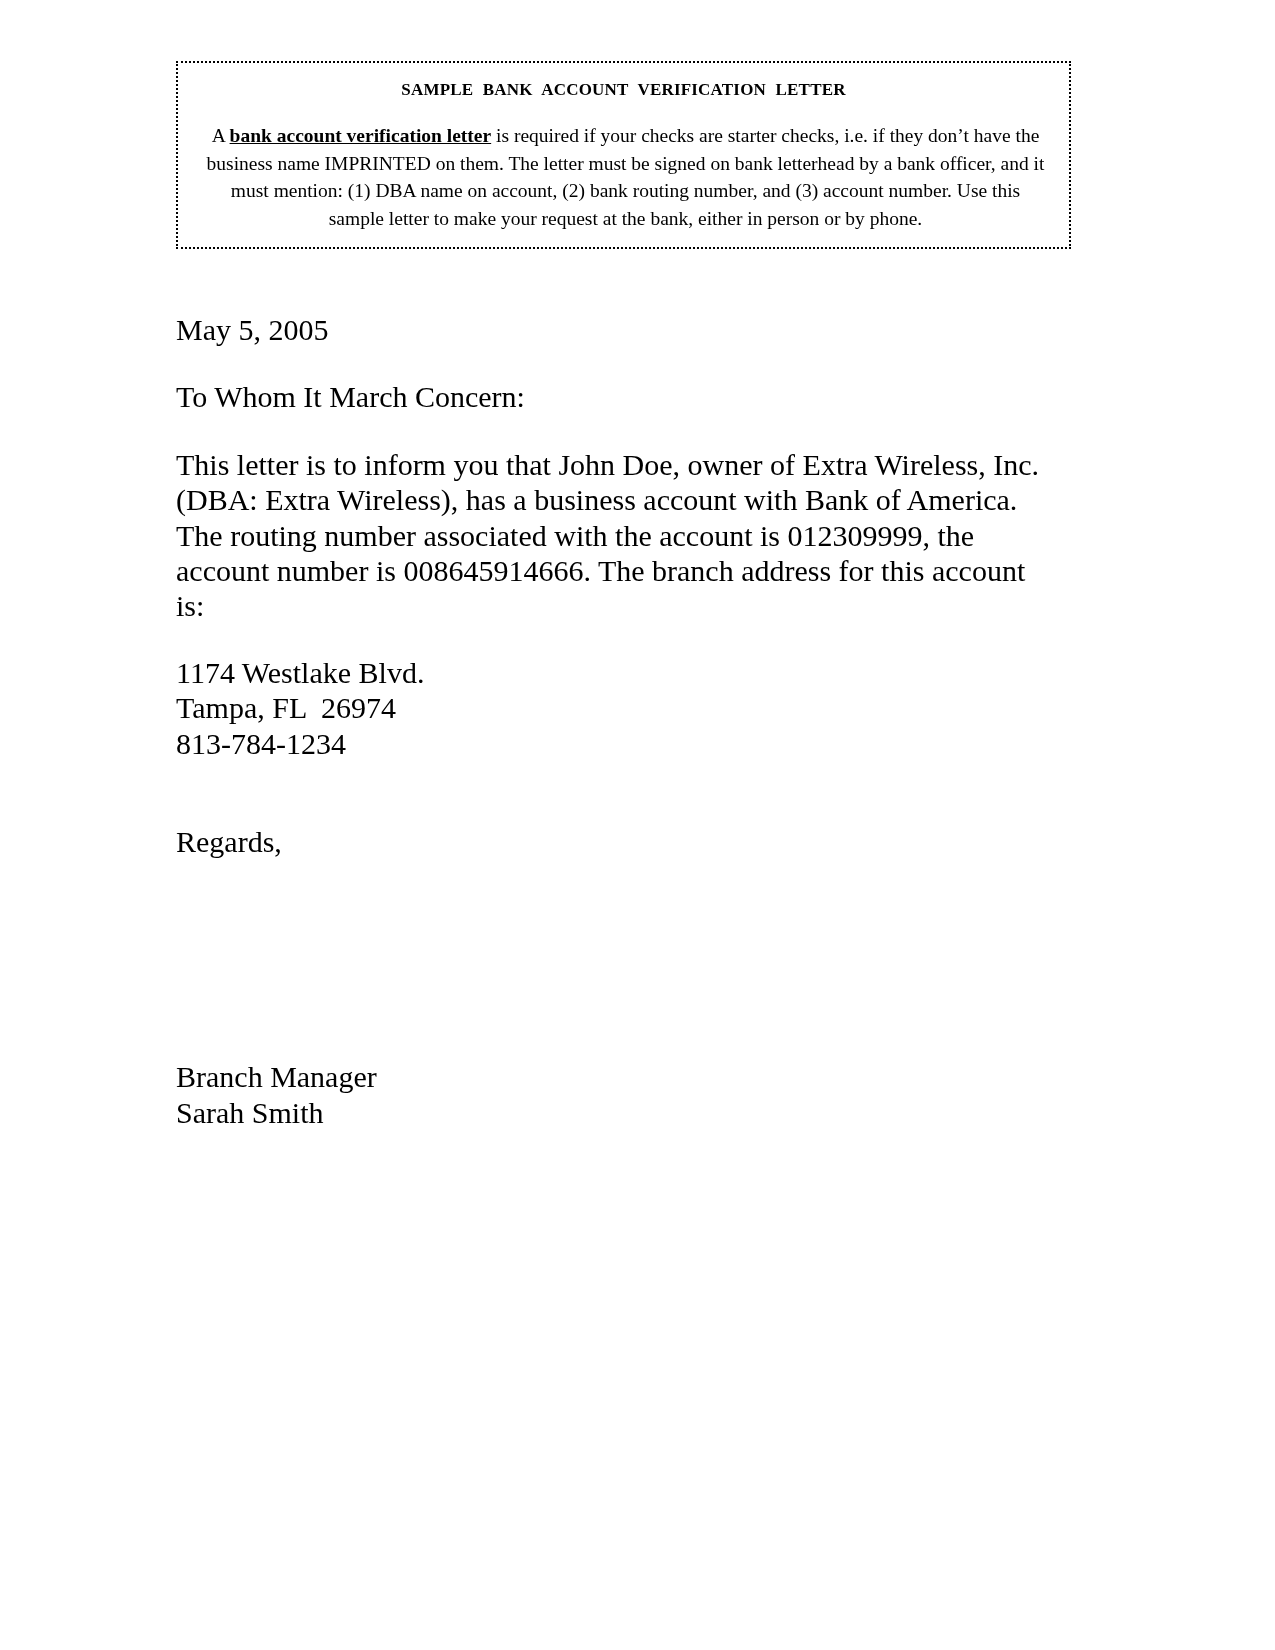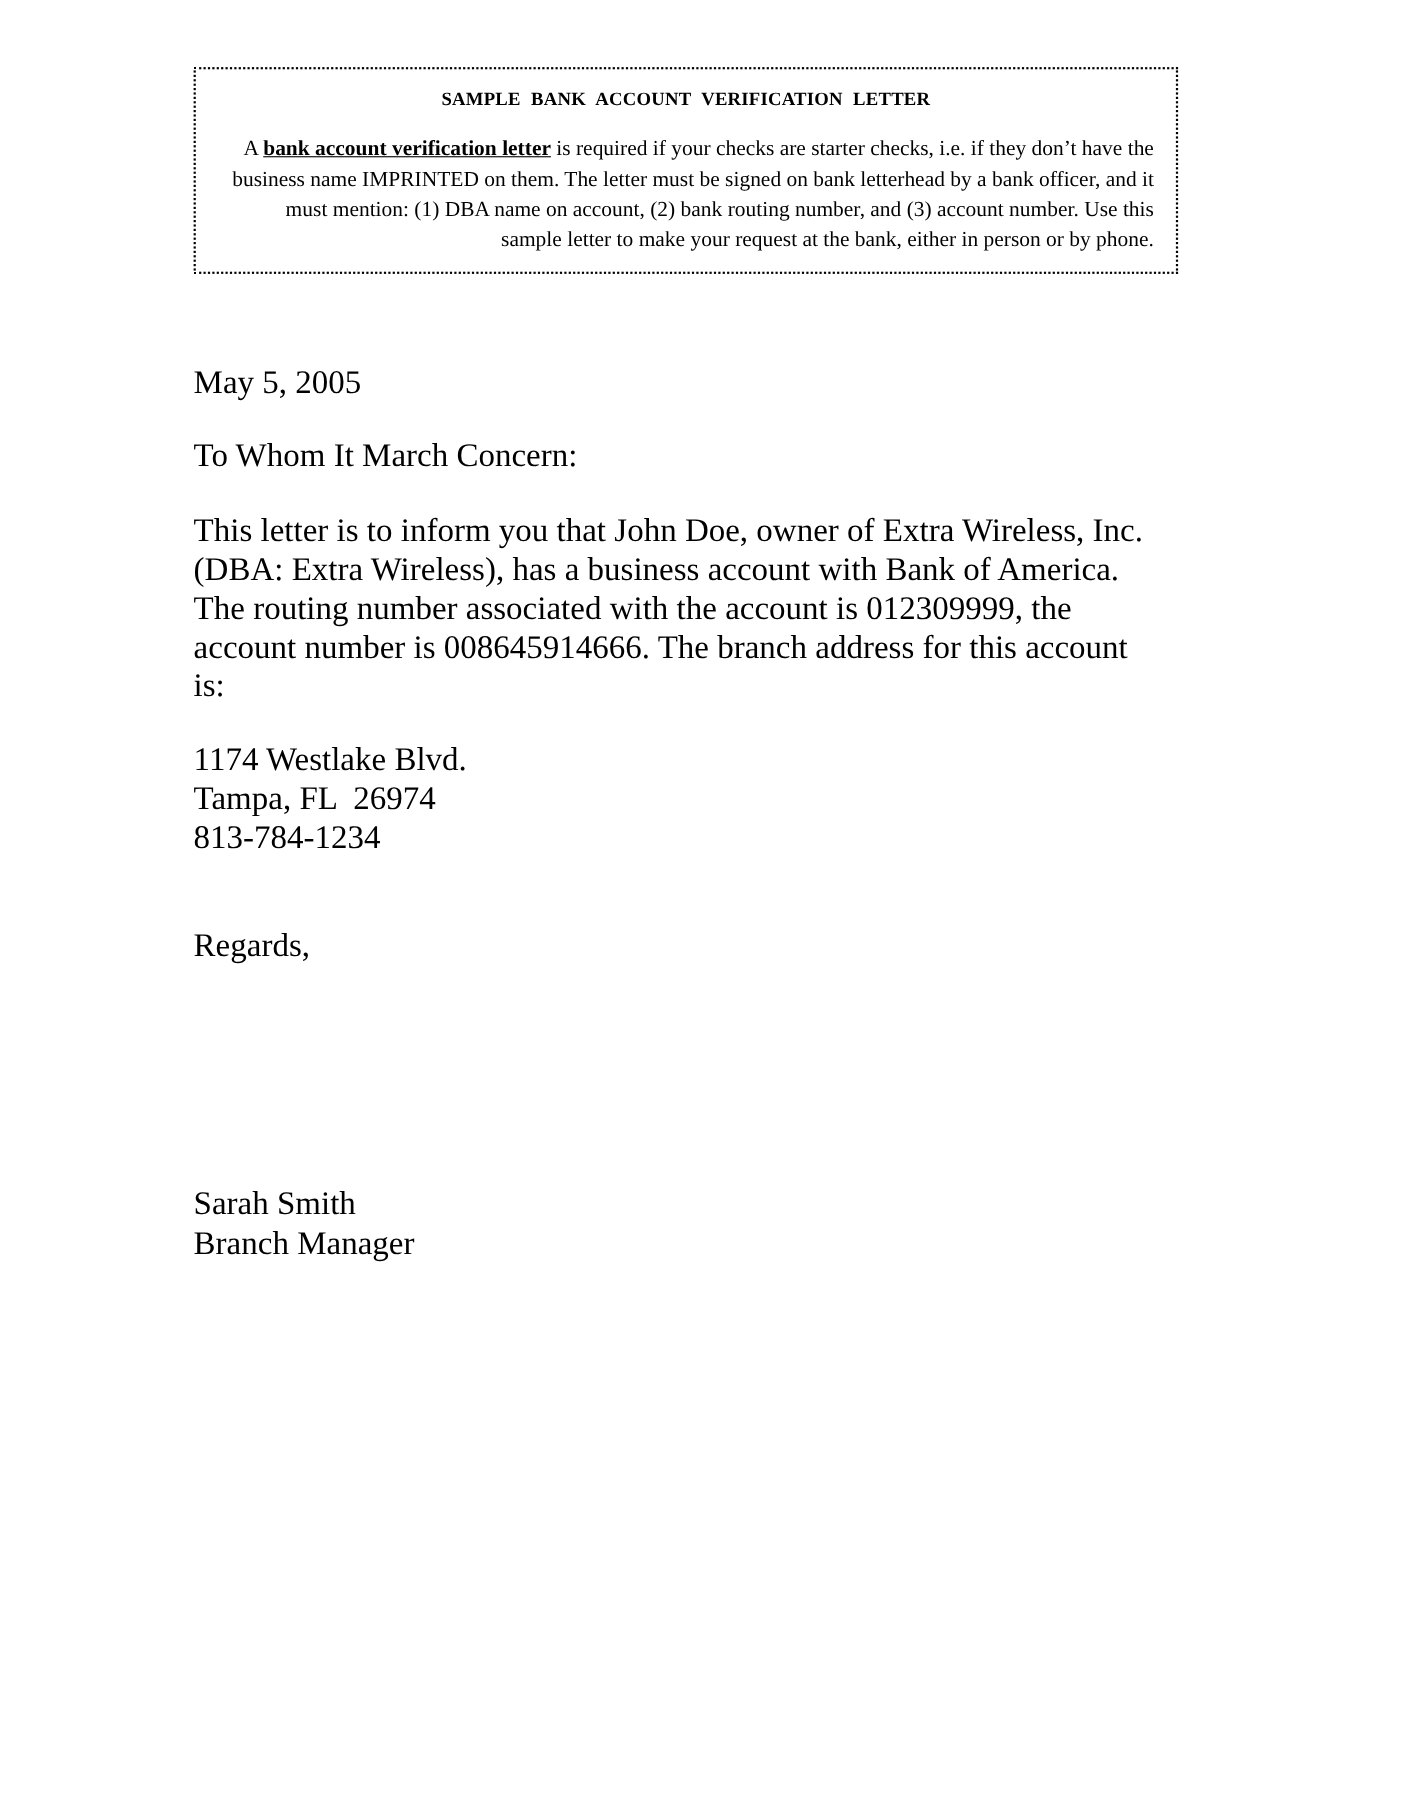--- a/index.html
+++ b/index.html
@@ -41,34 +41,34 @@
     letter-spacing: 0.2px;
     word-spacing: 5px;
     margin: 0 0 22px 0;
     line-height: 1.1;
   }
 
   .notice-body {
     font-size: 19.5px;
     line-height: 1.43;
     margin: 0;
-    text-align: right;
+    text-align: center;
     padding: 0 6px 0 10px;
   }
 
   .notice-body .emph {
     font-weight: bold;
     text-decoration: underline;
   }
 
   
   .letter {
     position: absolute;
     left: 176px;
-    top: 330px;
+    top: 312px;
     width: 880px;
     font-size: 30px;
     line-height: 1.18;
   }
 
   .blk {
     margin: 0;
   }
 
   .gap-sm { height: 31px; }
@@ -111,19 +111,19 @@
     <div class="gap-sm"></div>
 
 
     <div class="gap-md"></div>
 
     <p class="blk">Regards,</p>
 
     <div class="sig-space"></div>
 
     <div>
+      <p class="blk">Branch Manager</p>
       <p class="blk">Sarah Smith</p>
-      <p class="blk">Branch Manager</p>
     </div>
 
   </div>
 
 </div>
 
 </body></html>

